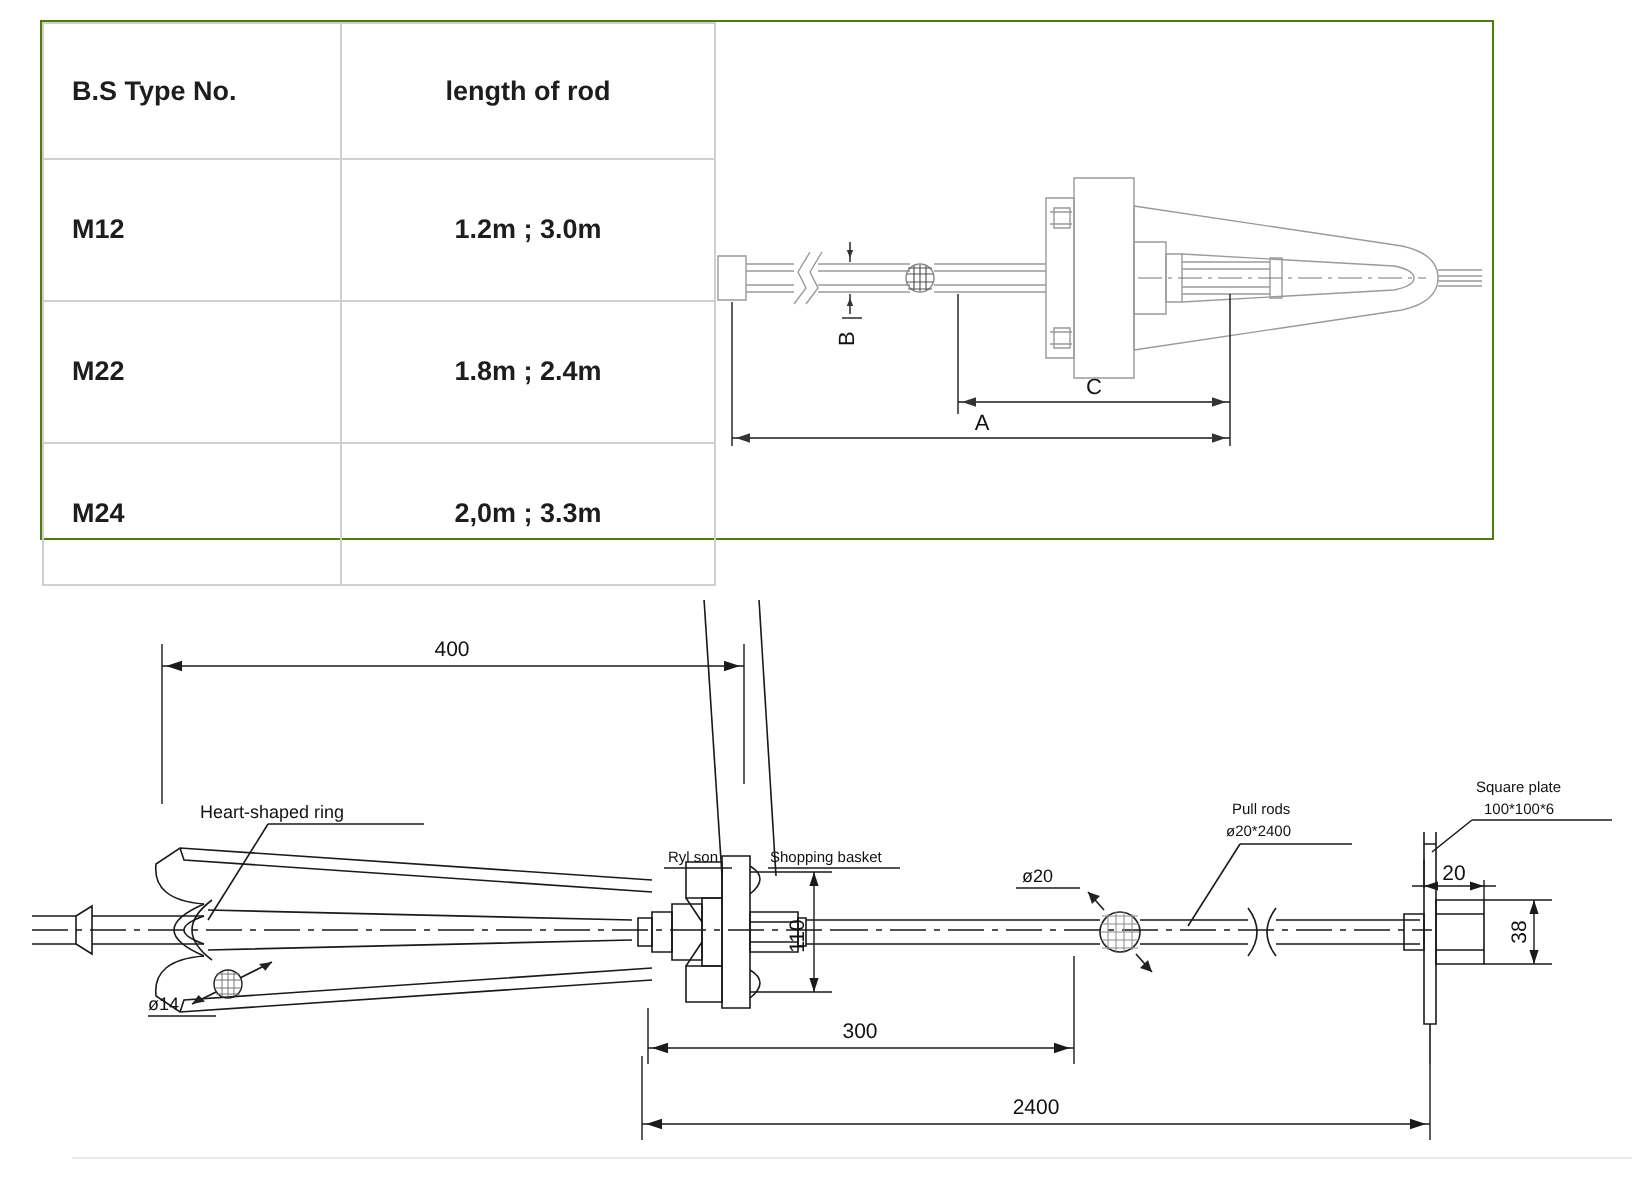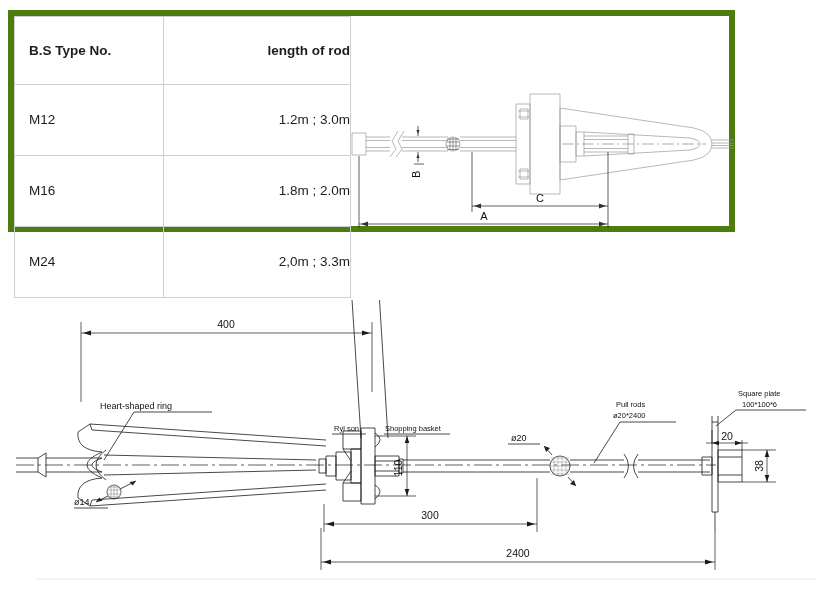--- a/index.html
+++ b/index.html
@@ -1,31 +1,31 @@
 <!DOCTYPE html>
 <html><head>
 <meta charset="utf-8">
 <style>
   html,body{margin:0;padding:0;background:#ffffff;}
   body{width:817px;height:600px;position:relative;overflow:hidden;
        font-family:"Liberation Sans",sans-serif;color:#222;}
 
   
-  #top-section{position:absolute;left:8px;top:10px;width:727px;height:222px;
-               border:6px solid #4d7c0f;box-sizing:border-box;}
+  #top-section{position:absolute;left:20px;top:10px;width:727px;height:260px;
+               border:1px solid #4d7c0f;box-sizing:border-box;}
 
   
   #spec-table{position:absolute;left:0;top:0;width:320px;height:282px;
               border-collapse:collapse;table-layout:fixed;}
   #spec-table td,#spec-table th{border:1px solid #cfcfcf;
               font-size:13.5px;color:#1d1d1d;text-align:left;
-              padding:0 0 0 14px;height:40px;font-weight:400;}
+              padding:0 0 0 14px;height:40px;font-weight:700;}
   #spec-table th{font-weight:700;font-size:13.5px;}
   #spec-table .c0{width:134px;}
-  #spec-table .c1{width:186px;padding-left:0;text-align:right;}
+  #spec-table .c1{width:186px;padding-left:0;text-align:center;}
   #spec-table tr:first-child th{height:38px;}
 
   
   #top-drawing{position:absolute;left:320px;top:0;width:406px;height:281px;}
   #top-drawing svg{display:block;}
 
   
   #bottom-drawing{position:absolute;left:16px;top:300px;width:817px;height:300px;}
   #bottom-drawing svg{display:block;}
 
@@ -51,22 +51,22 @@
     <tbody>
         <tr>
       <th class="c0">B.S Type No.</th>
       <th class="c1">length of rod</th>
     </tr>
     <tr>
       <td class="c0">M12</td>
       <td class="c1">1.2m ; 3.0m</td>
     </tr>
     <tr>
-      <td class="c0">M16</td>
-      <td class="c1">1.8m ; 2.0m</td>
+      <td class="c0">M22</td>
+      <td class="c1">1.8m ; 2.4m</td>
     </tr>
     <tr>
       <td class="c0">M24</td>
       <td class="c1">2,0m ; 3.3m</td>
     </tr>
   </tbody>
     </table>
 
   <div id="top-drawing">
   <svg width="406" height="281" viewBox="0 0 406 281" xmlns="http://www.w3.org/2000/svg">

